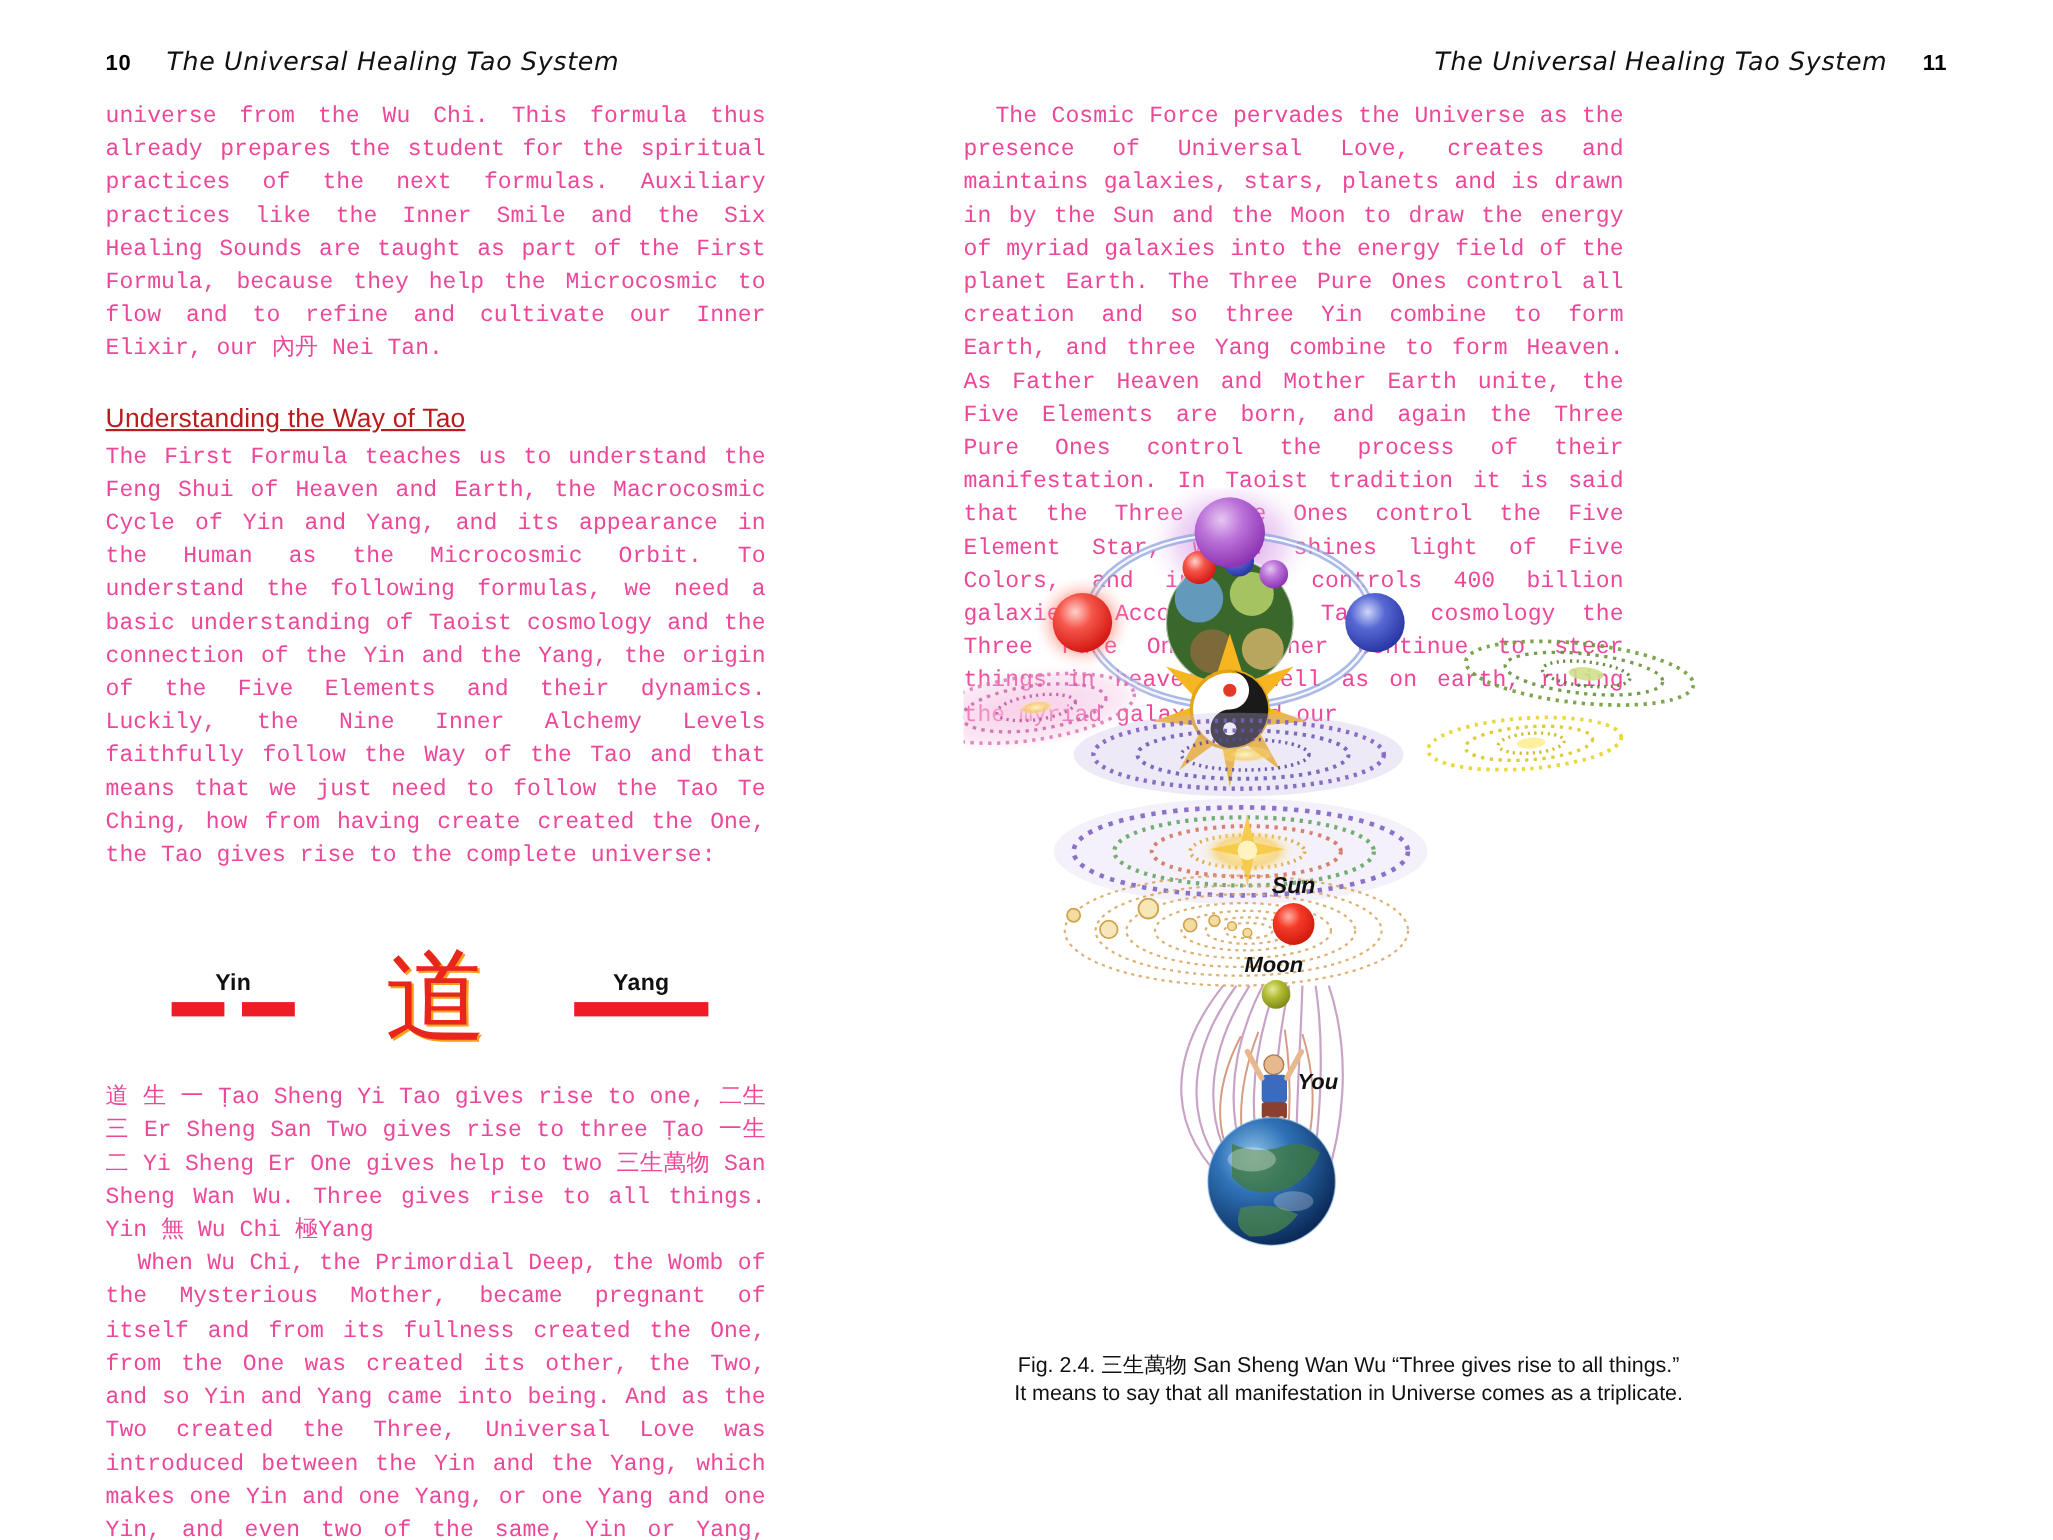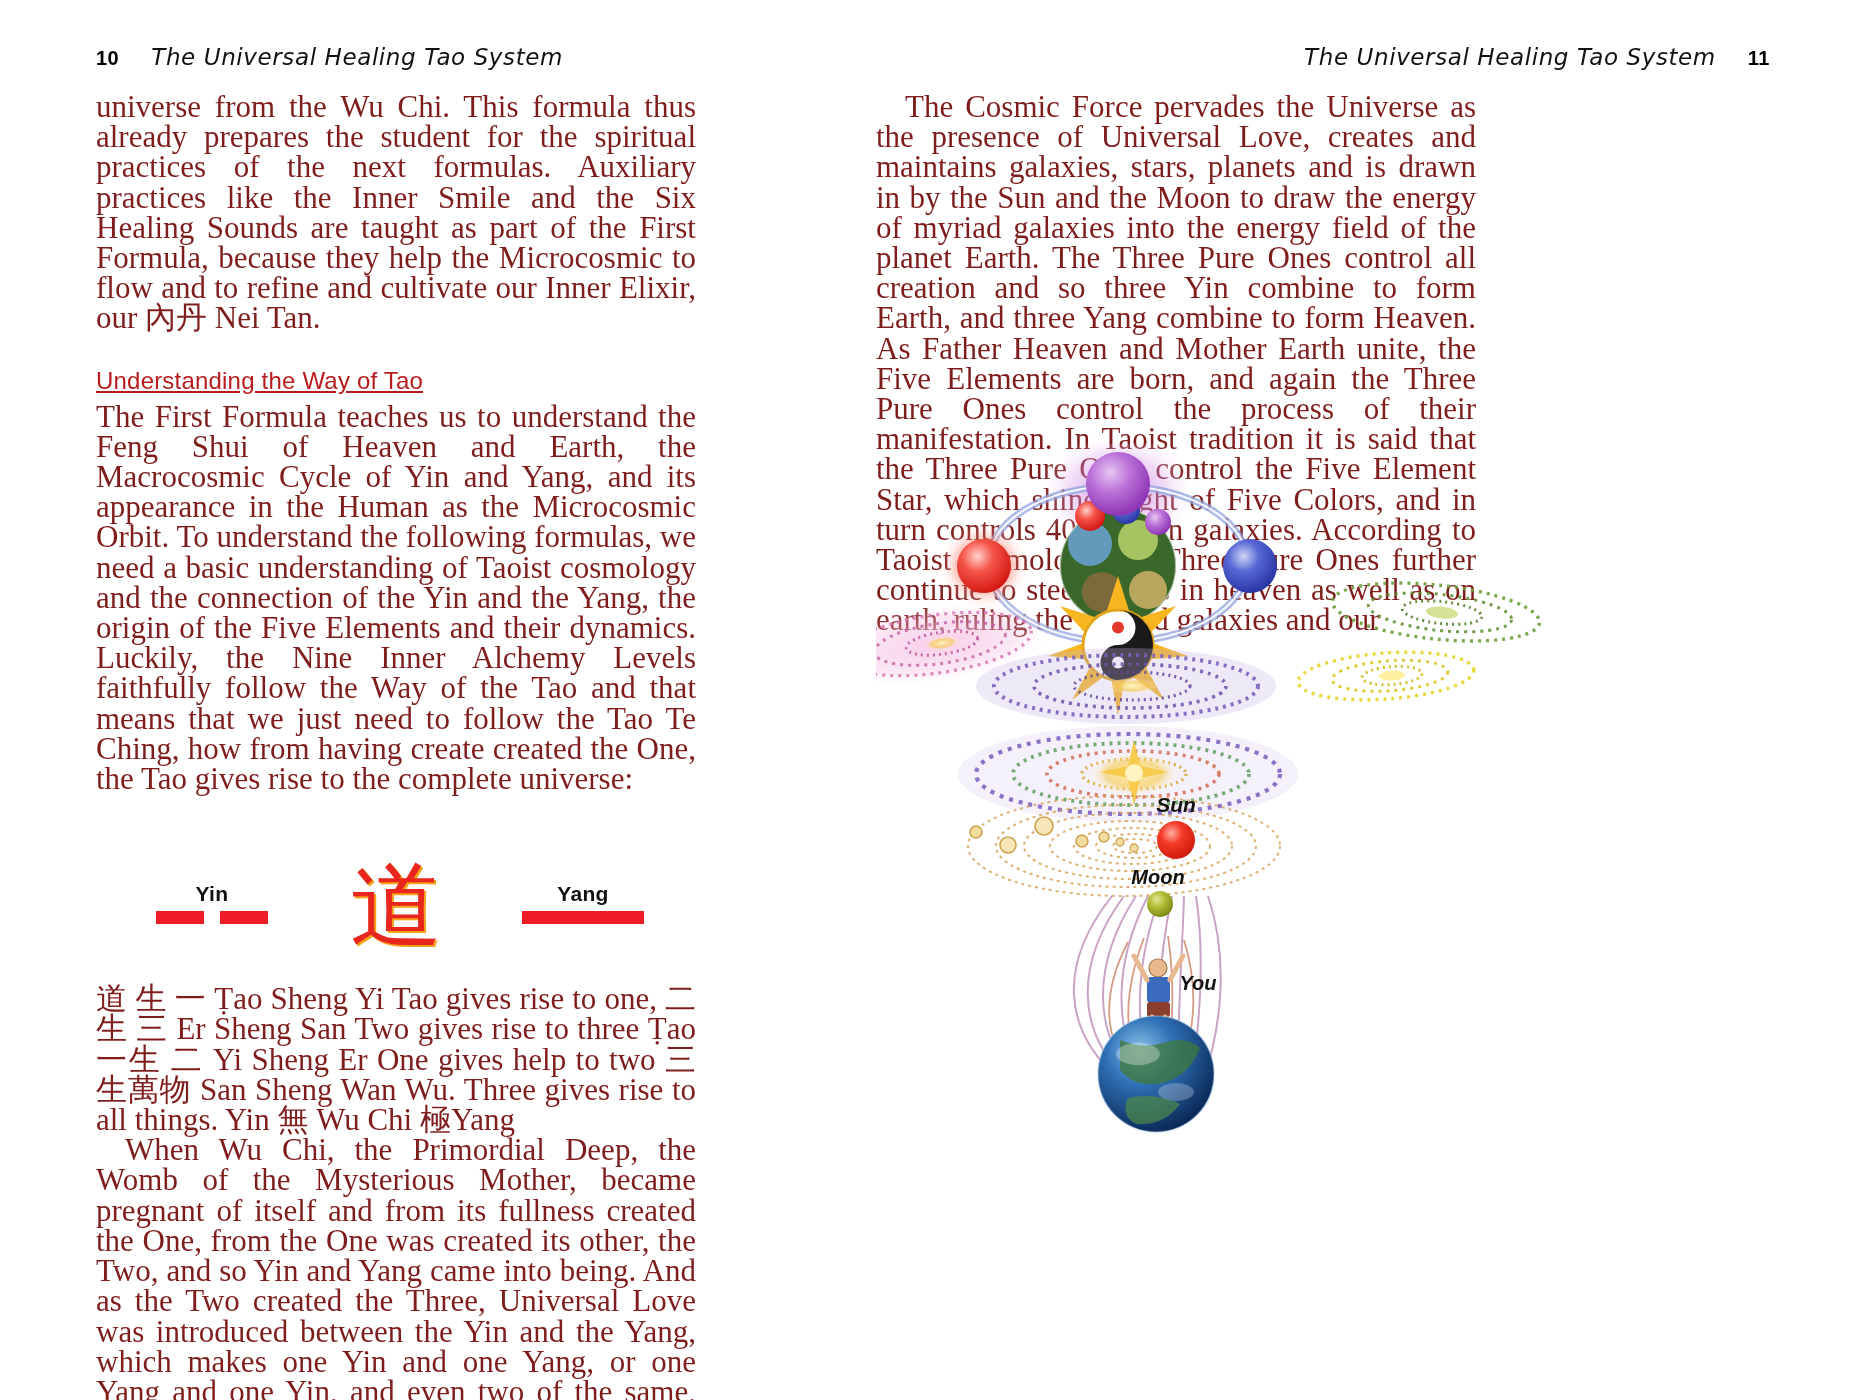--- a/index.html
+++ b/index.html
@@ -55,26 +55,26 @@
   .col {
     position: absolute;
     top: 92px;
     width: 600px;
   }
   .col-left  { left: 96px; }
   .col-right { left: 876px; }
 
   p.body {
     margin: 0;
-    font-family: Liberation Serif, serif;
-    font-size: 31px;
+    font-family: Liberation Mono, monospace;
+    font-size: 21px;
     line-height: 30.2px;
     text-align: justify;
     text-justify: inter-word;
-    color: #7f1d1d;
+    color: #ec4899;
     hyphens: manual;
   }
   p.body.indent { text-indent: 29px; }
 
   h2.section-head {
     margin: 30px 0 4px 0;
     font-family: "Liberation Sans", sans-serif;
     font-weight: 400;
     font-size: 24px;
     line-height: 34px;
@@ -395,14 +395,18 @@
         <path d="M244 596 q24 10 46 2 q20 -6 34 6 q-10 26 -34 34 q-30 8 -46 -12 Z" fill="#3f7a3a" opacity="0.75"></path>
         <path d="M252 654 q28 -6 52 6 q-16 22 -44 20 q-16 -8 -8 -26 Z" fill="#4d8a46" opacity="0.7"></path>
         <ellipse cx="262" cy="610" rx="22" ry="11" fill="#ffffff" opacity="0.30"></ellipse>
         <ellipse cx="300" cy="648" rx="18" ry="9" fill="#ffffff" opacity="0.25"></ellipse>
         <circle cx="280" cy="630" r="58" fill="none" stroke="#9dc4e8" stroke-width="1.5" opacity="0.5"></circle>
       </g>
 
     </svg>
   </div>
 
+  <div class="fig-caption">
+    <div>Fig. 2.4. 三生萬物 San Sheng Wan Wu “Three gives rise to all things.”</div>
+    <div>It means to say that all manifestation in Universe comes as a triplicate.</div>
+  </div>
 
 </div>
 
 </body></html>

